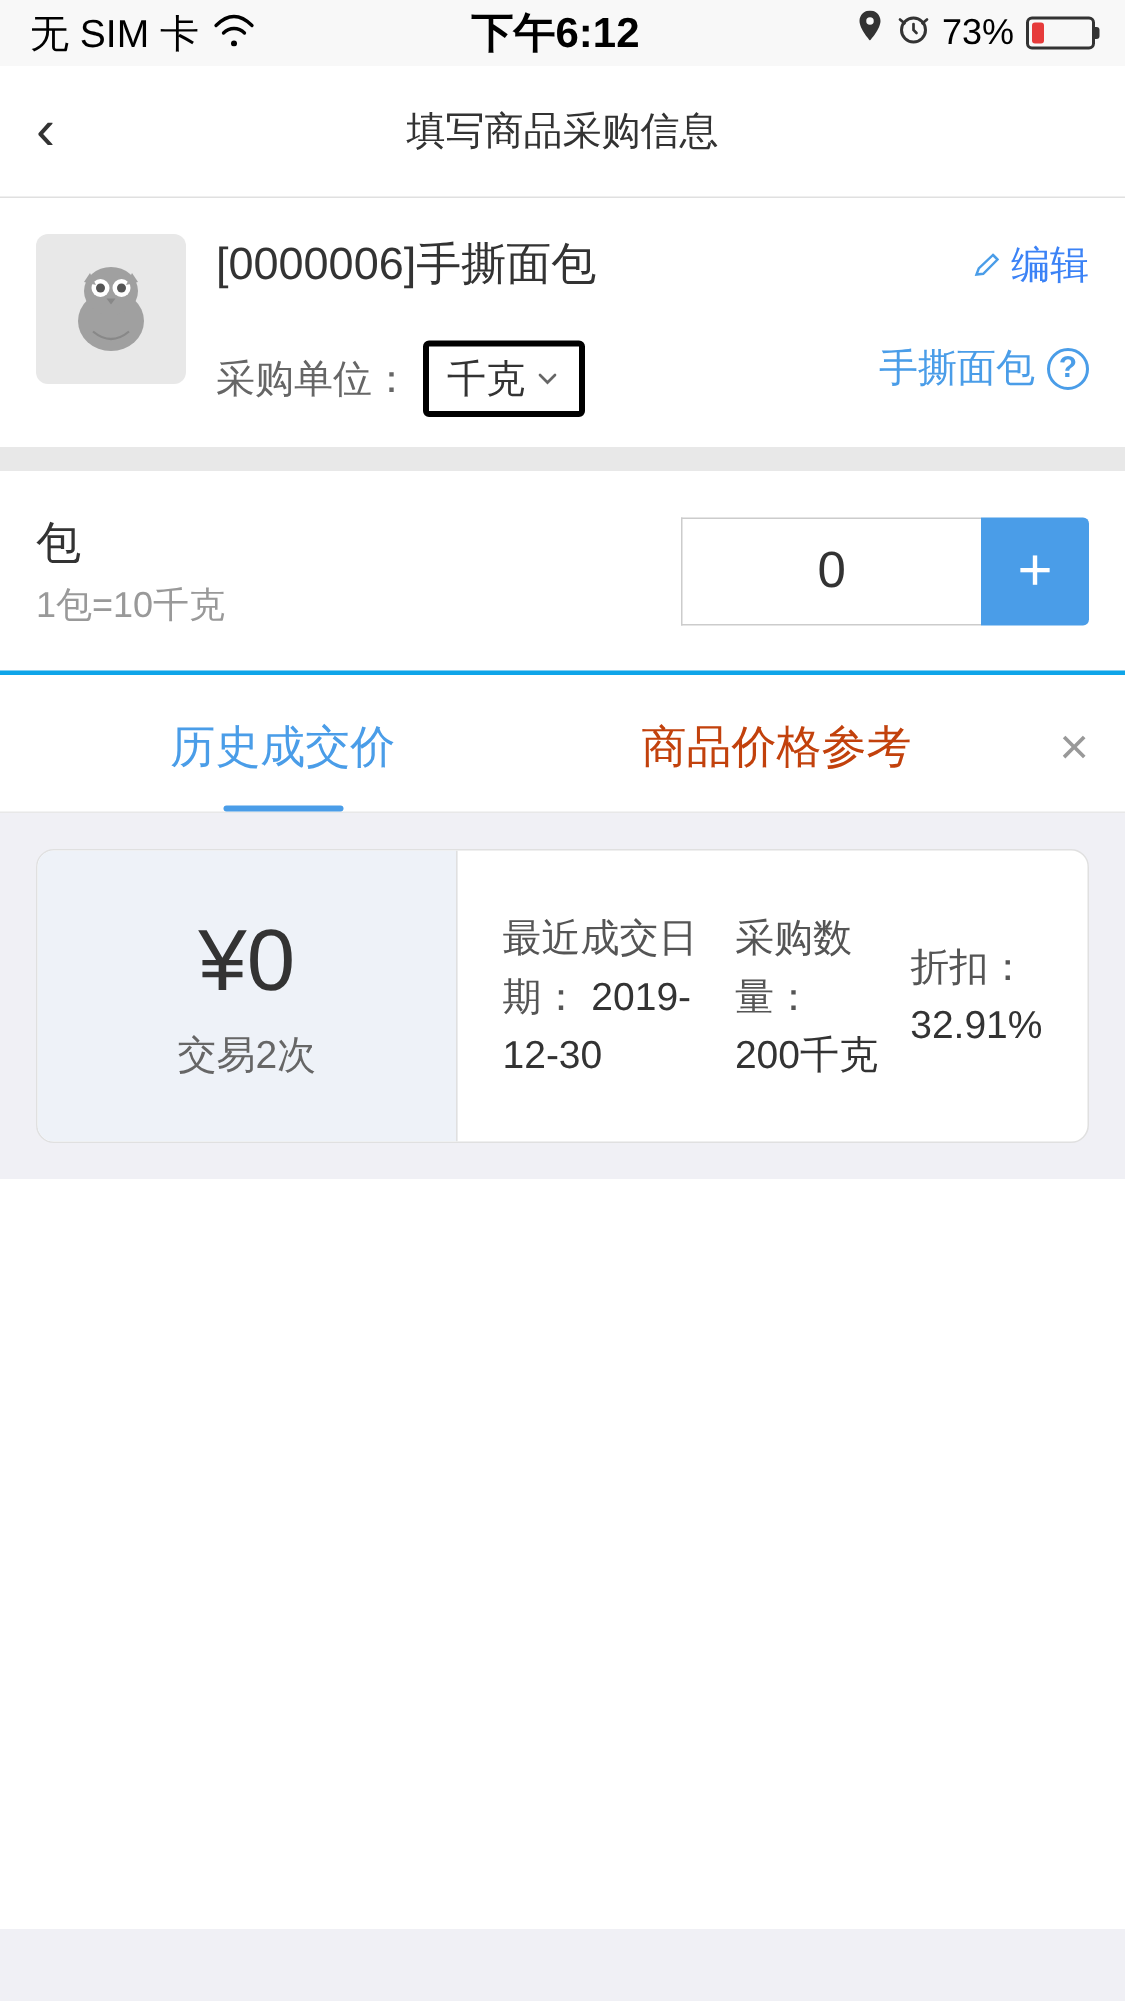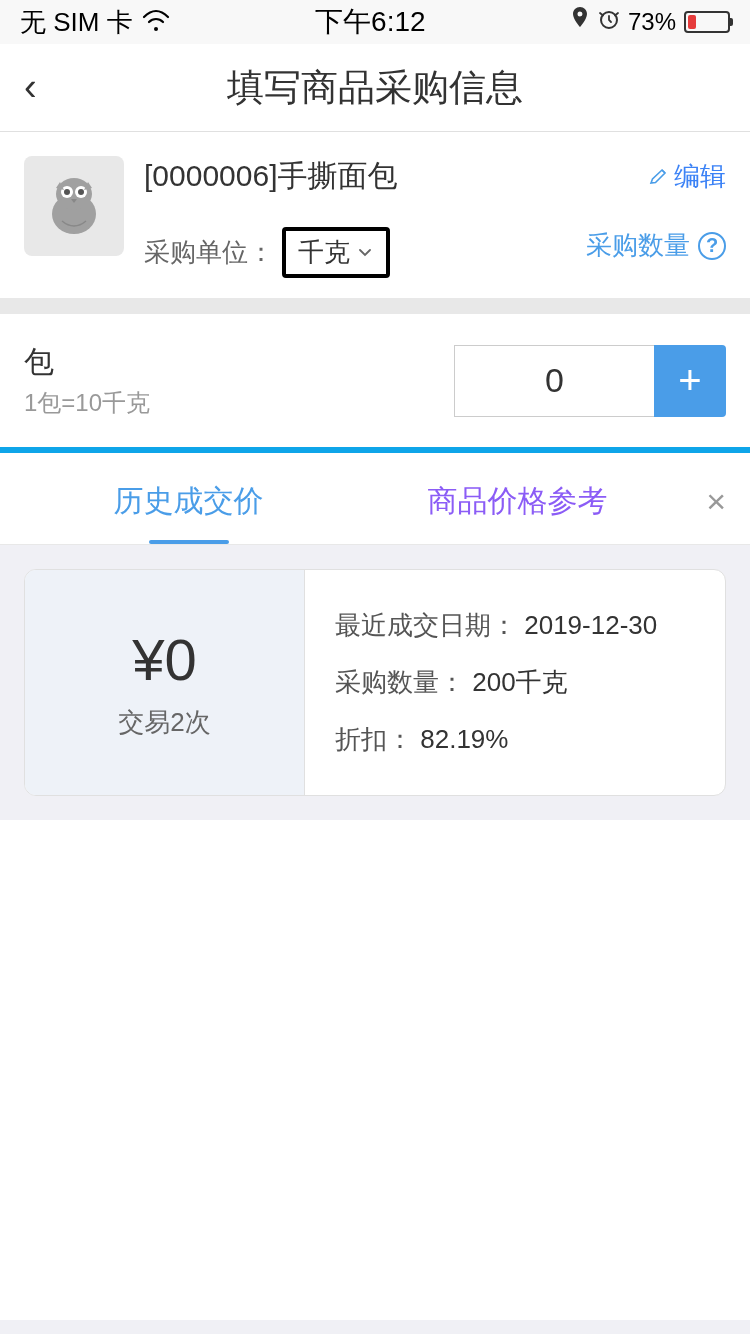--- a/index.html
+++ b/index.html
@@ -17,21 +17,21 @@
       display: flex;
       justify-content: space-between;
       align-items: center;
       height: 44px;
       background: #f8f8f8;
       padding: 0 20px;
       font-size: 26px;
       color: #000;
     }
     .status-left { display: flex; align-items: center; gap: 8px; }
-    .status-center { font-weight: 400; font-size: 28px; }
+    .status-center { font-weight: 700; font-size: 28px; }
     .status-right { display: flex; align-items: center; gap: 8px; font-size: 24px; }
     .battery {
       display: inline-flex; align-items: center;
       width: 46px; height: 22px;
       border: 2px solid #333; border-radius: 4px;
       position: relative; padding: 2px;
     }
     .battery::after {
       content: '';
       width: 3px; height: 8px;
@@ -59,21 +59,21 @@
       position: relative;
     }
     .nav-back {
       position: absolute;
       left: 24px;
       font-size: 38px;
       color: #333;
       cursor: pointer;
     }
     .nav-title {
-      font-size: 37px;
+      font-size: 26px;
       font-weight: 500;
       color: #333;
       text-align: right;
     }
 
     
     .product-section {
       background: #fff;
       padding: 24px 24px 0 24px;
       margin-top: 0;
@@ -207,36 +207,36 @@
       display: flex;
       align-items: center;
       justify-content: center;
       cursor: pointer;
       border-radius: 0 4px 4px 0;
     }
 
     
     .tabs-section {
       background: #f8f8f8;
-      border-top: 6px solid #0ea5e9;
+      border-top: 3px solid #0ea5e9;
     }
     .tabs-header {
       display: flex;
       align-items: center;
       background: #fff;
       border-bottom: 1px solid #e8e8e8;
       padding: 0 24px;
       position: relative;
     }
     .tab-item {
       flex: 1;
       text-align: center;
       padding: 28px 0 22px;
       font-size: 30px;
-      color: #8b5cf6;
+      color: #c2410c;
       cursor: pointer;
       position: relative;
     }
     .tab-item.active {
       color: #4a9de8;
     }
     .tab-item.active::after {
       content: '';
       position: absolute;
       bottom: 0;
@@ -284,23 +284,23 @@
     }
     .price-trade-count {
       font-size: 26px;
       color: #666;
       margin-top: 12px;
     }
     .price-card-right {
       flex: 1;
       padding: 36px 30px;
       display: flex;
-      flex-direction: column;
       justify-content: center;
       gap: 18px;
+      align-items: center;
     }
     .price-detail-row {
       font-size: 26px;
       color: #333;
       line-height: 1.5;
     }
     .price-detail-label {
       color: #555;
     }
     .price-detail-value {
@@ -393,21 +393,21 @@
         <div style="display:flex;align-items:center;margin-top:14px;">
           <span class="unit-label">采购单位：</span>
           <span class="unit-select">
             <span>千克</span>
             <svg width="18" height="18" viewBox="0 0 18 18" fill="none">
               <path d="M4 6l5 5 5-5" stroke="#666" stroke-width="1.8" stroke-linecap="round"></path>
             </svg>
           </span>
         </div>
         <div class="price-ref">
-          <span>采购数量</span>
+          <span>手撕面包</span>
           <span class="help-icon">?</span>
         </div>
       </div>
     </div>
   </div>
 </div>
 
 <div class="section-divider"></div>
 
 <div class="quantity-section">
@@ -440,20 +440,20 @@
         <div class="price-detail-row">
           <span class="price-detail-label">最近成交日期：</span>
           <span class="price-detail-value">2019-12-30</span>
         </div>
         <div class="price-detail-row">
           <span class="price-detail-label">采购数量：</span>
           <span class="price-detail-value">200千克</span>
         </div>
         <div class="price-detail-row">
           <span class="price-detail-label">折扣：</span>
-          <span class="price-detail-value">82.19%</span>
+          <span class="price-detail-value">32.91%</span>
         </div>
       </div>
     </div>
   </div>
 </div>
 
 <div class="bottom-space"></div>
 
 </body></html>

